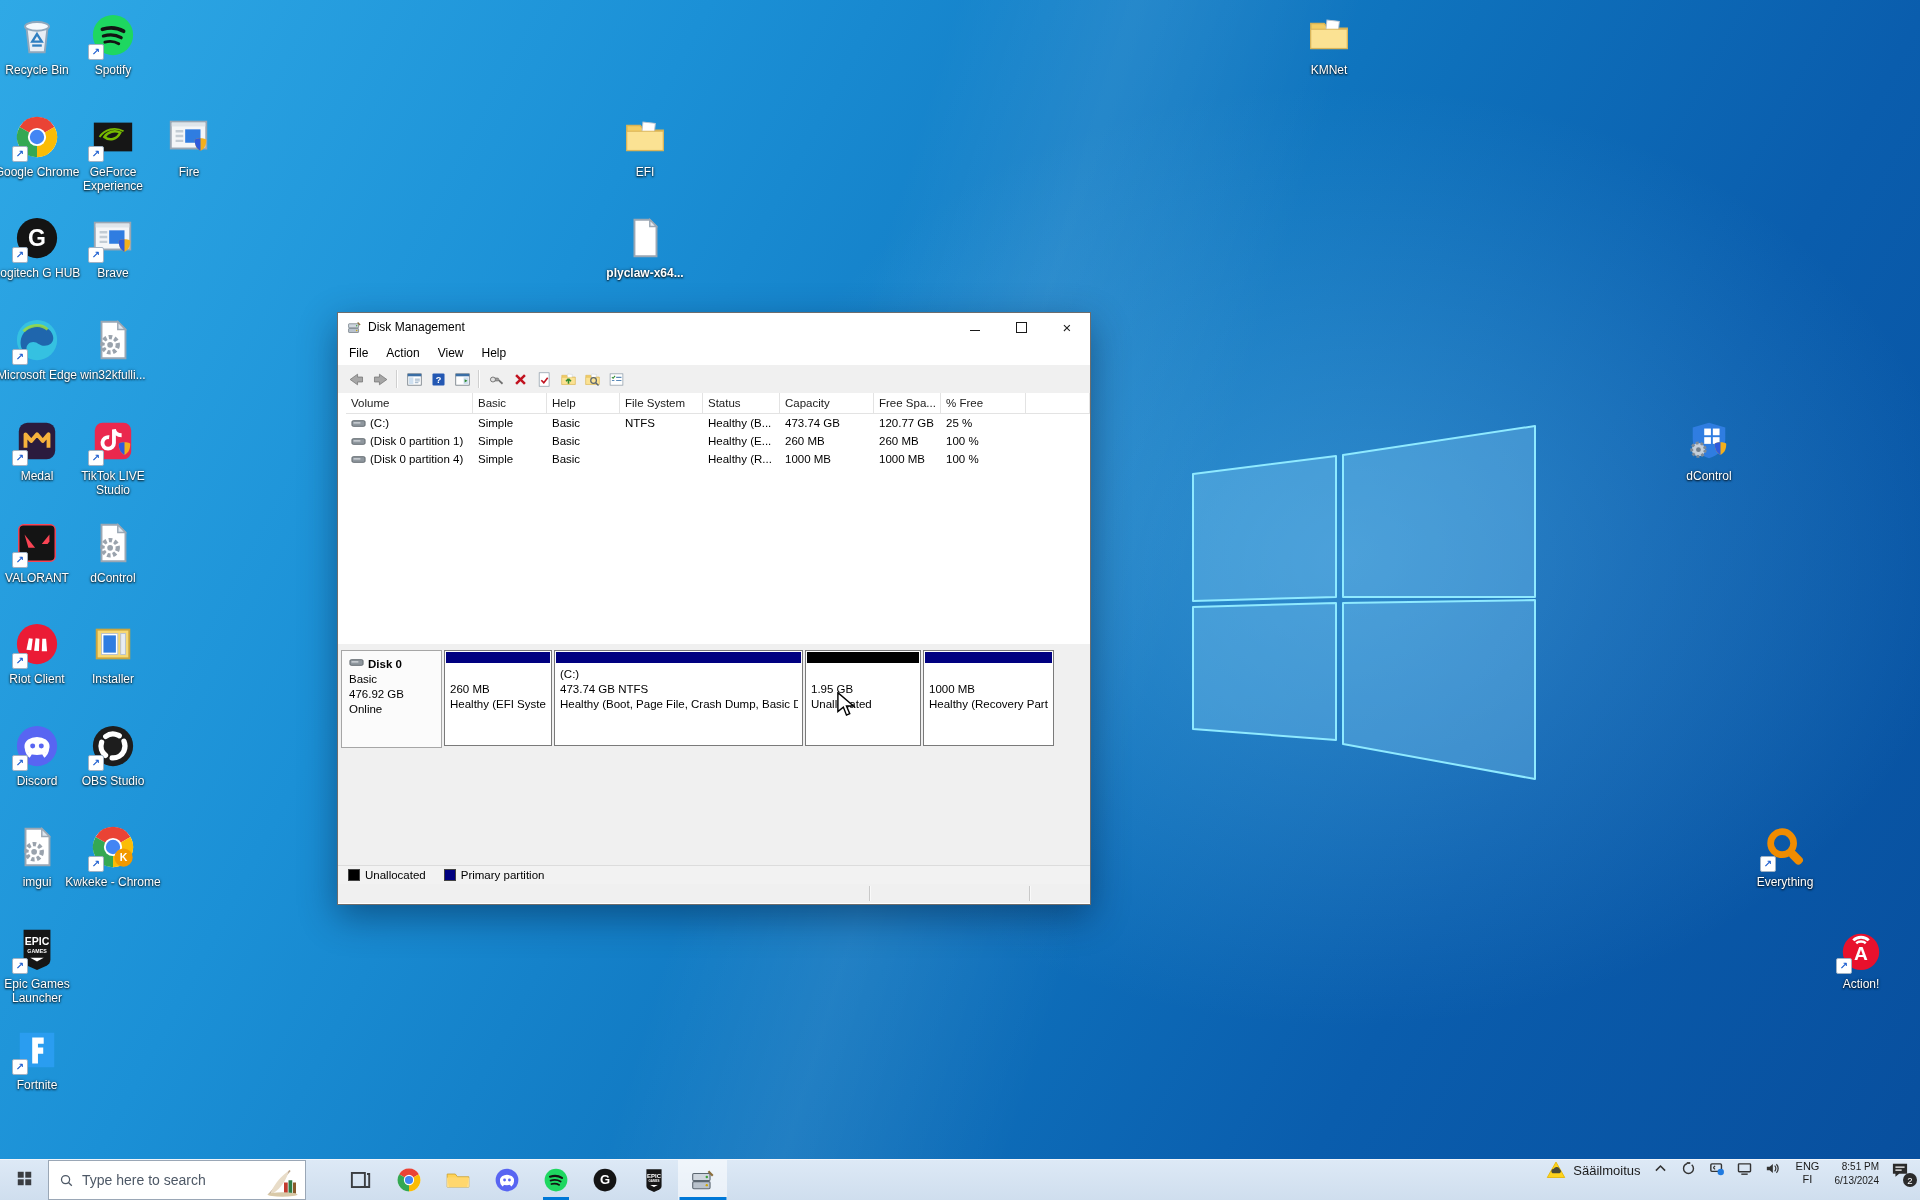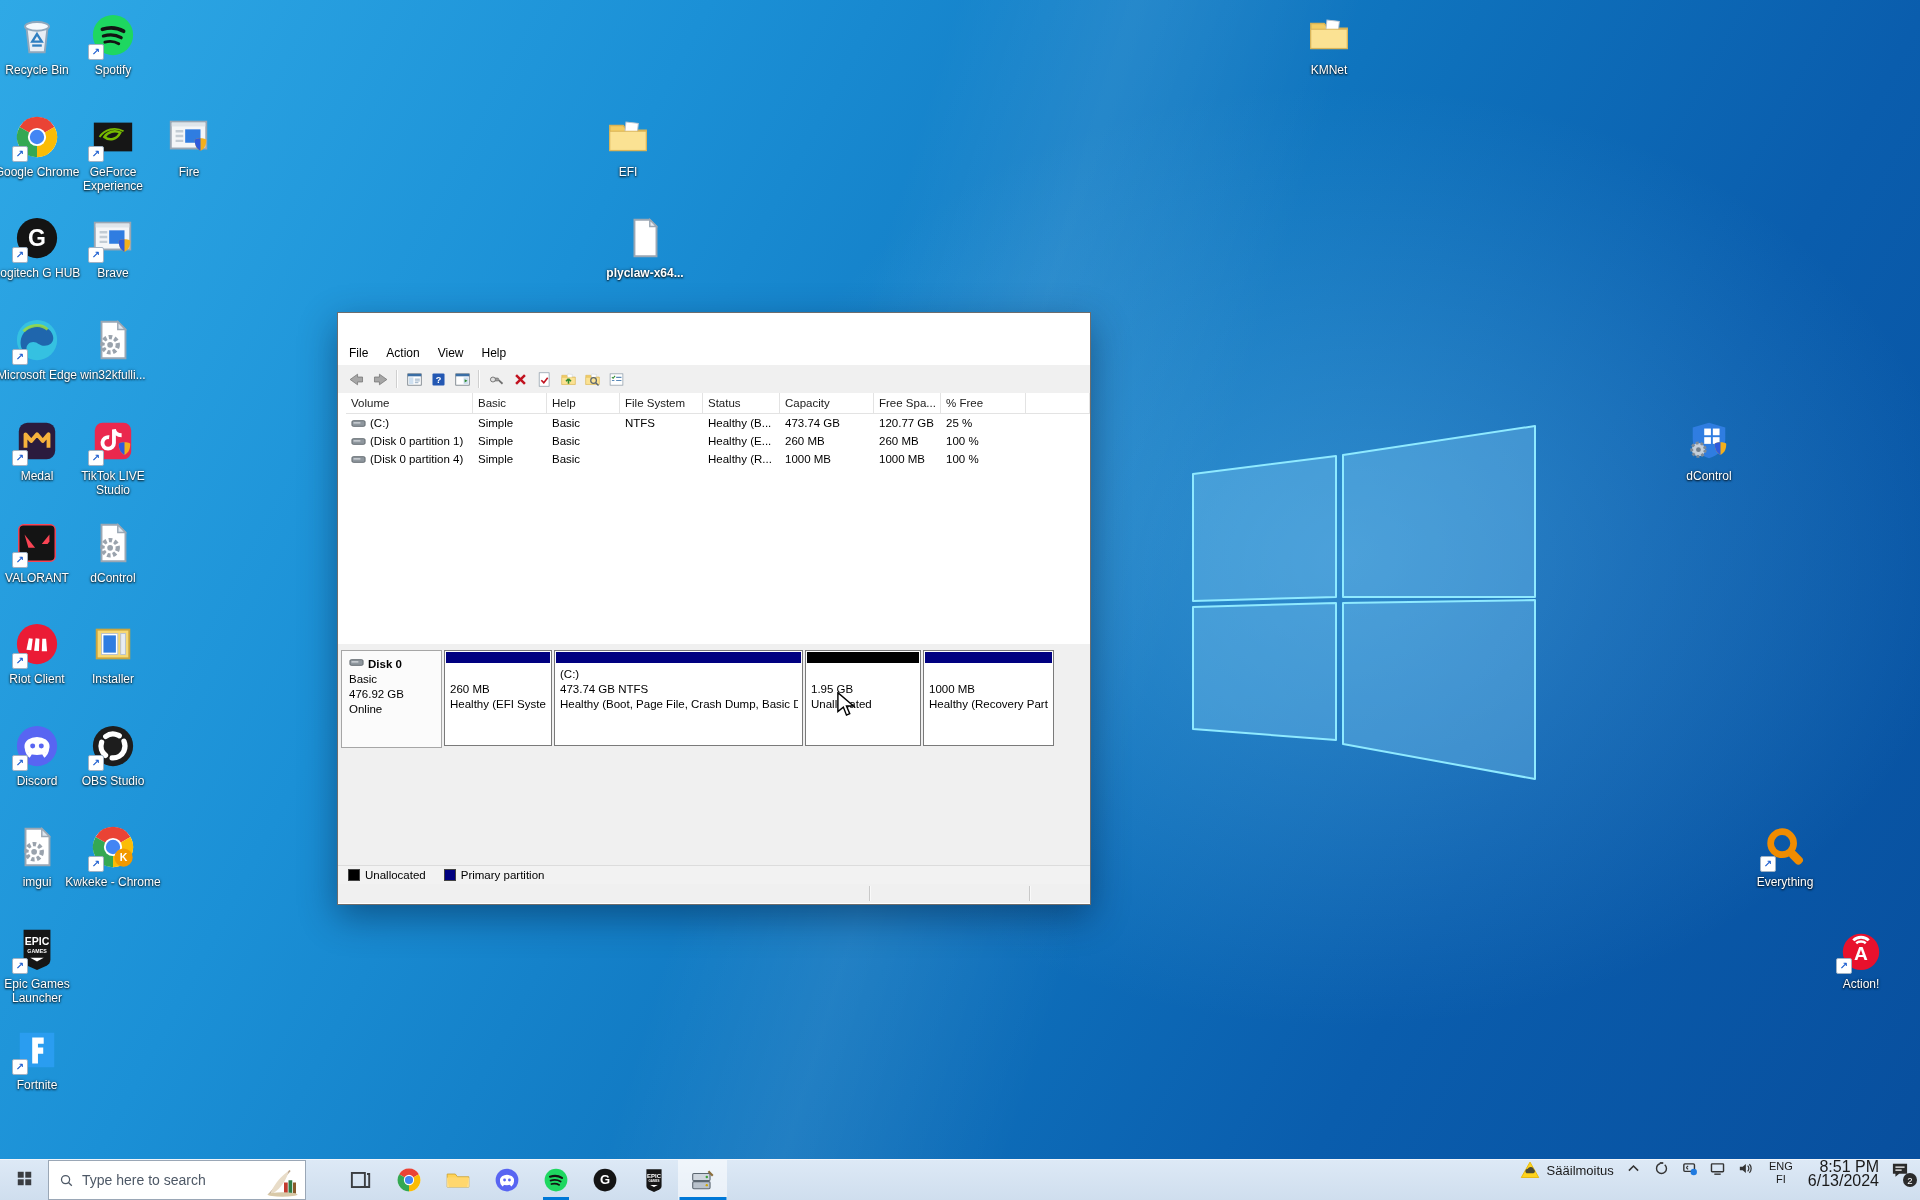--- a/index.html
+++ b/index.html
@@ -105,21 +105,21 @@
   .tb-search .ph{color:#4d5866;font-size:14px;white-space:nowrap;}
   .tb-search .art{position:absolute;right:2px;top:2px;bottom:2px;width:40px;overflow:hidden;}
   .tb-apps{display:flex;margin-left:29px;}
   .tb-slot{width:49px;display:flex;align-items:center;justify-content:center;position:relative;}
   .tb-slot.active{background:rgba(255,255,255,.55);}
   .tb-underline{position:absolute;bottom:0;left:50%;transform:translateX(-50%);height:3px;background:#0078d7;}
   .tb-tray{margin-left:auto;display:flex;align-items:flex-start;gap:11px;padding-right:10px;}
   .tr-notice{display:flex;align-items:center;gap:7px;}
   .tr-icon{display:flex;align-items:center;justify-content:center;}
   .tr-lang{font-size:11px;line-height:13px;text-align:center;width:32px;}
-  .tr-clock{font-size:16px;line-height:14px;text-align:right;}
+  .tr-clock{font-size:10px;line-height:14px;text-align:right;}
   .tr-notif{position:relative;display:flex;align-items:center;}
   .tr-badge{
     position:absolute;right:-7px;bottom:-4px;width:14px;height:14px;border-radius:50%;
     background:#2b2b2b;color:#fff;font-size:9.5px;display:flex;align-items:center;justify-content:center;
   }
   #cursor{position:absolute;left:836px;top:692px;pointer-events:none;}
 </style>
 </head>
 <body>
 
@@ -187,21 +187,21 @@
             <rect x="5" y="8" width="37" height="28" fill="#f4f6f8" stroke="#9aa7b4" stroke-width="2"></rect>
             <rect x="6" y="9" width="35" height="4" fill="#dfe5ea"></rect>
             <path d="M10 18h8M10 23h8M10 28h8" stroke="#c3ccd4" stroke-width="2.5"></path>
             <rect x="20" y="16" width="16" height="14" fill="#2f7de1"></rect>
             <path d="M30 27c0 0 1-1.6 6-1.6s6 1.6 6 1.6c0 6.5-2.6 9.6-6 11.4-3.4-1.8-6-4.9-6-11.4z" fill="#f3b01c"></path>
             <path d="M36 25.4c-5 0-6 1.6-6 1.6 0 6.5 2.6 9.6 6 11.4z" fill="#2f5bdc"></path>
           </svg>
         </div>
         <div class="dlabel">Fire</div>
       </div>
-      <div class="dicon" style="left: 580px; top: 113.5px;">
+      <div class="dicon" style="left: 597px; top: 113.5px;">
         <div class="dtile">
           <svg width="46" height="46" viewBox="0 0 48 48" xmlns="http://www.w3.org/2000/svg">
             <path d="M5 12h14l4 5h20v21H5z" fill="#f3cd63" stroke="#d8b355" stroke-width="1.5"></path>
             <rect x="21" y="9" width="13" height="17" fill="#fff" stroke="#b9c2cc" transform="rotate(6 27 17)"></rect>
             <path d="M5 18h38v20H5z" fill="#fbe293" stroke="#d8b355" stroke-width="1"></path>
           </svg>
         </div>
         <div class="dlabel">EFI</div>
       </div>
       <div class="dicon" style="left: -11px; top: 215px;">
@@ -445,20 +445,43 @@
             <path d="M16 15a10 8 0 0 1 16 0" stroke="#fff" stroke-width="3" fill="none"></path>
             <path d="M19 18a6.5 5 0 0 1 10 0" stroke="#fff" stroke-width="2.5" fill="none"></path>
           </svg>
           <span class="sc-arrow">↗</span>
         </div>
         <div class="dlabel">Action!</div>
       </div>
     </div>
 
   <div id="dm-window">
+    <div class="titlebar">
+      <span class="ticon">
+          <svg width="15" height="15" viewBox="0 0 48 48" xmlns="http://www.w3.org/2000/svg">
+            <rect x="5" y="12" width="32" height="13" rx="2" fill="#cfd6de" stroke="#5b6670" stroke-width="2"></rect>
+            <circle cx="31" cy="18.5" r="2.2" fill="#3aa135"></circle>
+            <rect x="5" y="27" width="32" height="13" rx="2" fill="#b9c2cc" stroke="#5b6670" stroke-width="2"></rect>
+            <circle cx="31" cy="33.5" r="2.2" fill="#d0a500"></circle>
+            <path d="M34 8l8 8" stroke="#8a6d3b" stroke-width="4"></path>
+          </svg>
+        </span>
+      <span class="ttext">Disk Management</span>
+      <div class="capbtns">
+        <div class="capbtn">
+            <span class="g-min"></span>
+          </div>
+        <div class="capbtn">
+            <span class="g-max"></span>
+          </div>
+        <div class="capbtn">
+            <span class="g-close">×</span>
+          </div>
+      </div>
+    </div>
     <div class="menubar" id="menubar">
         <div class="menuitem">File</div>
         <div class="menuitem">Action</div>
         <div class="menuitem">View</div>
         <div class="menuitem">Help</div>
       </div>
     <div class="toolbar" id="toolbar">
         <div class="tbtn">
           <svg width="17" height="17" viewBox="0 0 48 48" xmlns="http://www.w3.org/2000/svg">
             <path d="M27 9v8h14v14H27v8L6 24z" fill="#a6a6a6" stroke="#6f6f6f" stroke-width="2"></path>

